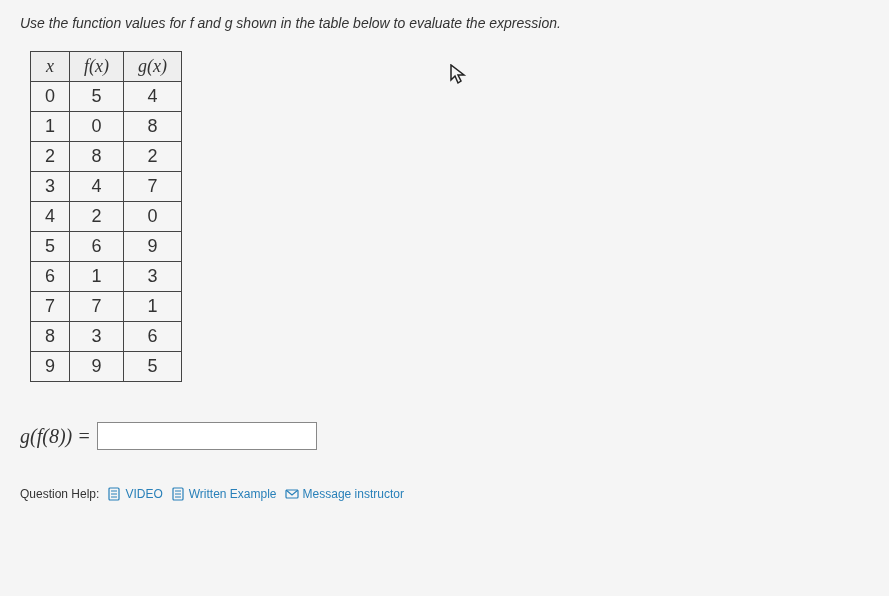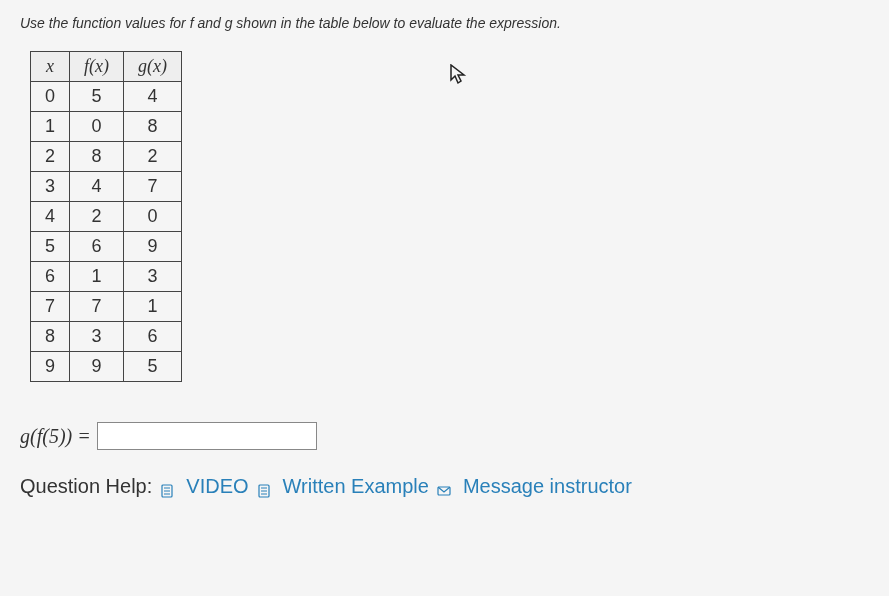--- a/index.html
+++ b/index.html
@@ -58,36 +58,36 @@
     }
     .answer-input {
       width: 220px;
       height: 28px;
       border: 1px solid #888;
       background: #fff;
       font-size: 16px;
       padding: 0 6px;
     }
     .help-row {
-      margin-top: 25px;
-      font-size: 20px;
+      margin-top: 37px;
+      font-size: 12px;
       color: #444;
       display: flex;
       align-items: flex-start;
       gap: 8px;
     }
     .help-label {
       color: #333;
     }
     .help-link {
       color: #2980b9;
       text-decoration: none;
       display: inline-flex;
       align-items: center;
-      gap: 12px;
+      gap: 4px;
       cursor: pointer;
     }
     .help-icon {
       width: 14px;
       height: 14px;
       display: inline-block;
     }
     .cursor {
       position: absolute;
       left: 450px;
@@ -166,21 +166,21 @@
       <tr>
         <td>9</td>
         <td>9</td>
         <td>5</td>
       </tr>
     </tbody>
   </table>
 </div>
 
 <div class="answer-row">
-  <span class="expr">g(f(5)) =</span>
+  <span class="expr">g(f(8)) =</span>
   <input type="text" class="answer-input" value="" style="">
 </div>
 
 <div class="help-row">
   <span class="help-label">Question Help:</span>
 
   <a class="help-link">
     <span class="help-icon">
       <svg width="14" height="14" viewBox="0 0 14 14">
           <rect x="2" y="1" width="10" height="12" rx="1" fill="none" stroke="#2980b9" stroke-width="1.2"></rect>

